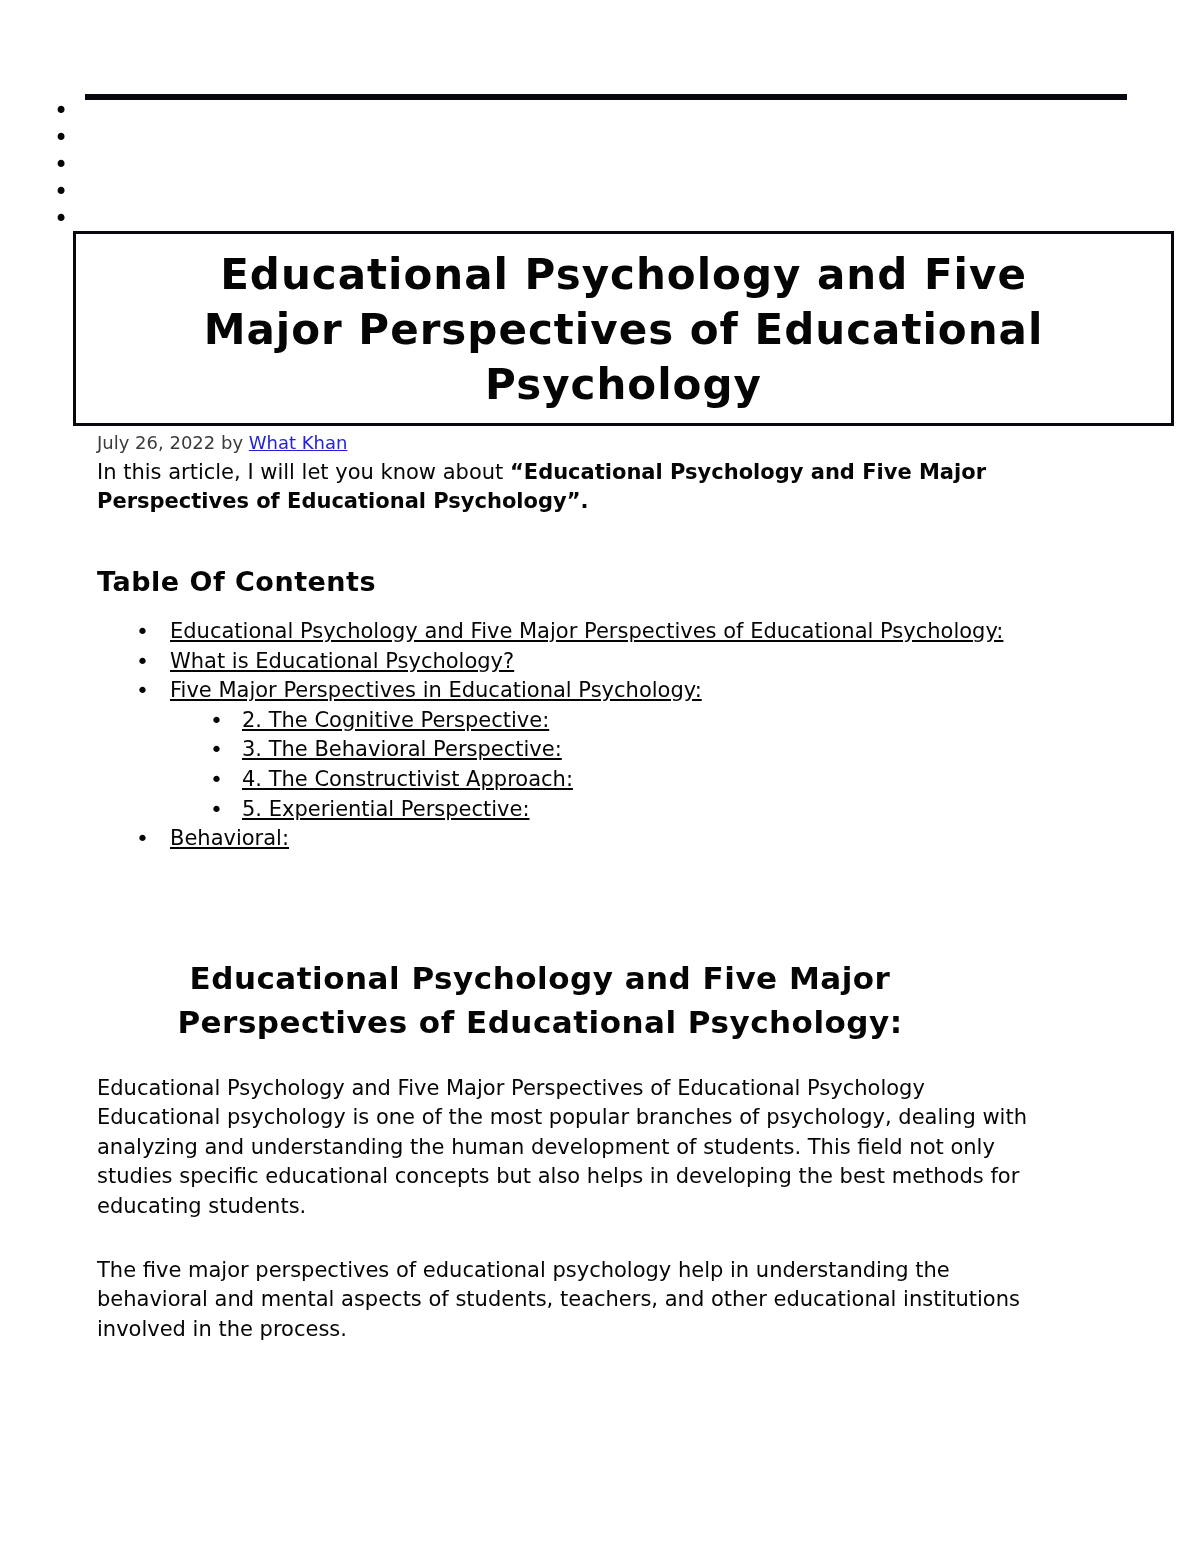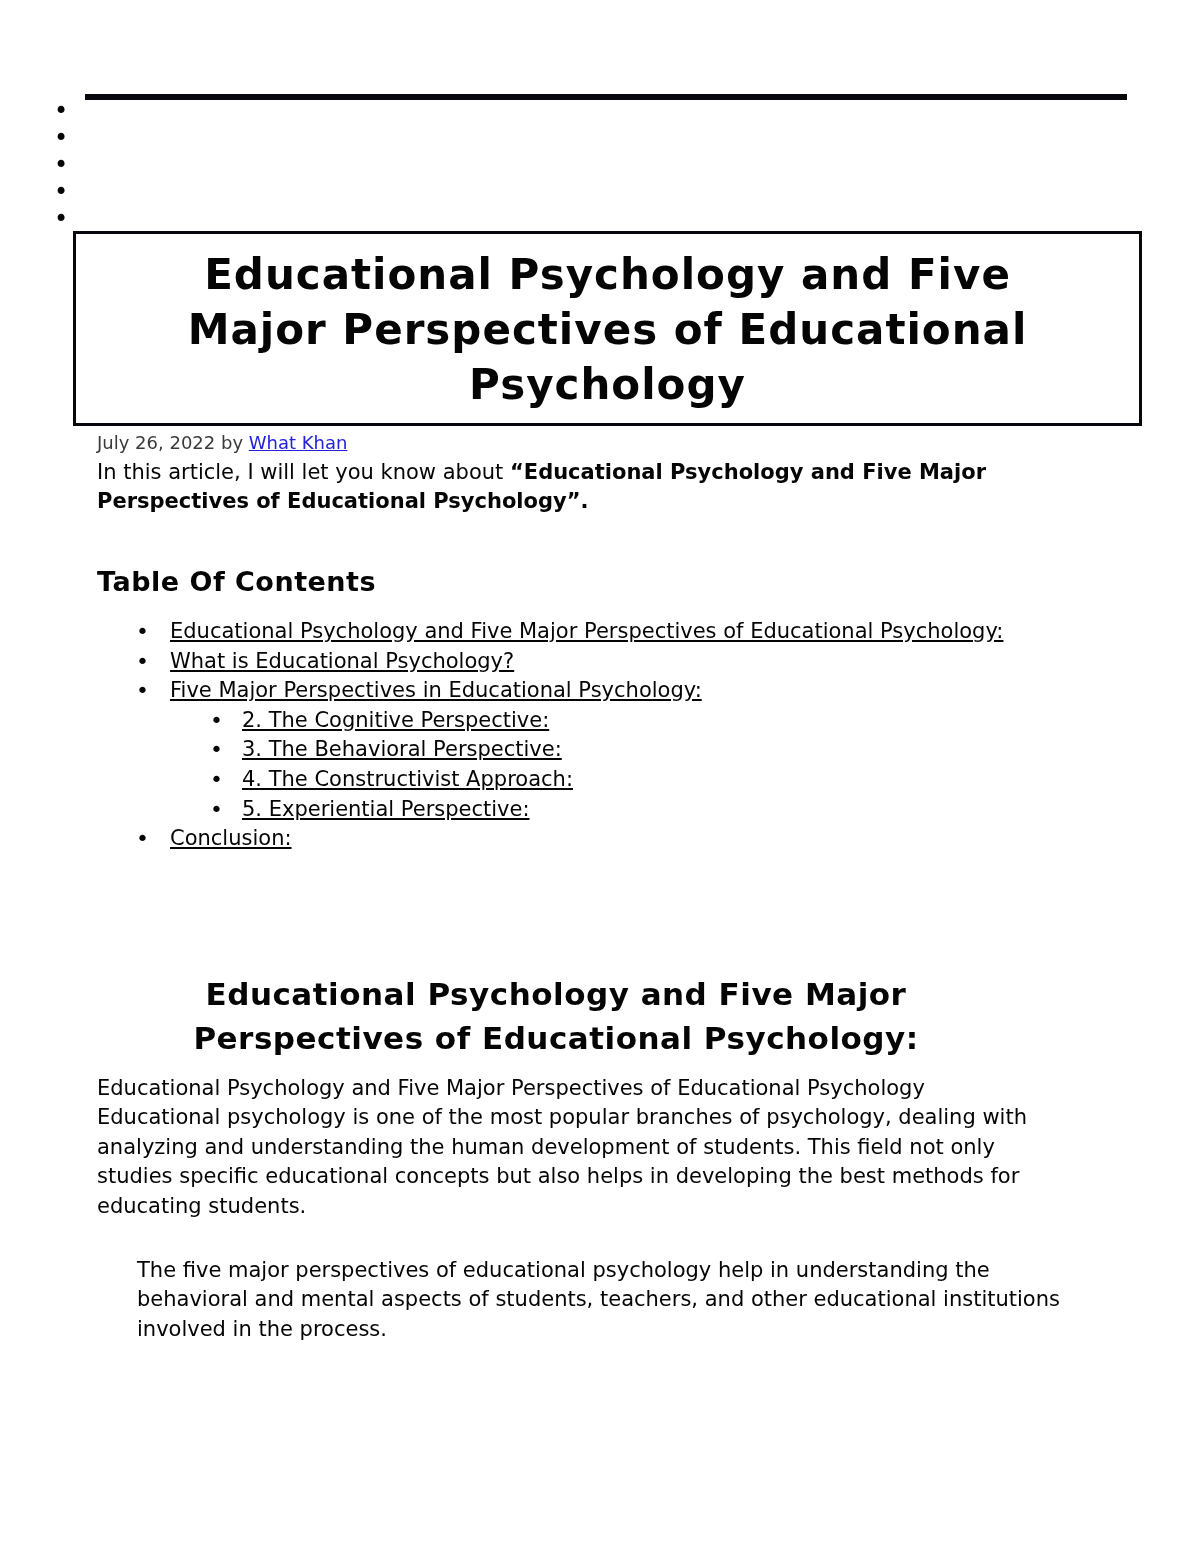--- a/index.html
+++ b/index.html
@@ -7,46 +7,46 @@
     width:1200px;height:1553px;position:relative;background:#ffffff;
     font-family:"DejaVu Sans","Liberation Sans",sans-serif;color:#050505;
     overflow:hidden;
   }
   .top-rule{position:absolute;left:85px;top:94px;width:1042px;height:6px;background:#07070d;}
   .empty-bullets{position:absolute;left:54px;top:98px;list-style:none;margin:0;padding:0;}
   .empty-bullets li{height:27px;position:relative;}
   .empty-bullets li::before{content:"•";font-size:24px;line-height:27px;color:#050505;}
   .title-box{
     position:absolute;left:73px;top:231px;width:1043px;
-    border:3px solid #07070d;padding:13px 10px 11px;text-align:center;
+    border:3px solid #07070d;padding:13px 26px 11px;text-align:center;
   }
   .title-box h1{
     margin:0;font-size:42px;line-height:55px;font-weight:700;letter-spacing:1px;
     white-space:pre-line;color:#050505;
   }
   .byline{position:absolute;left:97px;top:432px;font-size:18px;color:#3b3b3b;}
   .byline a{color:#2222dd;text-decoration:underline;cursor:pointer;}
   .intro{position:absolute;left:97px;top:458px;width:1015px;margin:0;font-size:21px;line-height:29px;}
   .intro strong{white-space:pre-line;}
   .toc-heading{position:absolute;left:97px;top:564px;margin:0;font-size:27px;line-height:36px;font-weight:700;letter-spacing:0.5px;}
   .toc{position:absolute;left:0;top:617px;width:1200px;}
   .toc ul{list-style:none;margin:0;padding:0;}
   .toc li{position:relative;line-height:29.6px;font-size:21px;}
   .toc li.lvl1{padding-left:170px;}
   .toc li.lvl1::before{content:"•";position:absolute;left:136px;top:0;font-size:22px;}
   .toc li.lvl2{padding-left:242px;}
   .toc li.lvl2::before{content:"•";position:absolute;left:210px;top:0;font-size:22px;}
   .toc a{color:#050505;text-decoration:underline;cursor:pointer;}
   .section-heading{
-    position:absolute;left:0;top:956px;width:1080px;margin:16px;text-align:center;
+    position:absolute;left:0;top:956px;width:1080px;margin:0;text-align:center;
     font-size:31px;line-height:44px;font-weight:700;letter-spacing:0.5px;white-space:pre-line;
   }
   .body-para{position:absolute;left:97px;width:1015px;margin:0;font-size:21px;line-height:29.4px;white-space:pre-line;}
   .para-1{top:1074px;}
-  .para-2{top:1256px;margin-left:40px;}
+  .para-2{top:1256px;}
 </style>
 </head>
 <body>
 
 <div class="top-rule"></div>
 
 <ul class="empty-bullets">
   <li></li>
   <li></li>
   <li></li>
@@ -69,21 +69,21 @@
 
 <nav class="toc">
   <ul>
     <li class="lvl1"><a>Educational Psychology and Five Major Perspectives of Educational Psychology:</a></li>
     <li class="lvl1"><a>What is Educational Psychology?</a></li>
     <li class="lvl1"><a>Five Major Perspectives in Educational Psychology:</a></li>
     <li class="lvl2"><a>2. The Cognitive Perspective:</a></li>
     <li class="lvl2"><a>3. The Behavioral Perspective:</a></li>
     <li class="lvl2"><a>4. The Constructivist Approach:</a></li>
     <li class="lvl2"><a>5. Experiential Perspective:</a></li>
-    <li class="lvl1"><a>Conclusion:</a></li>
+    <li class="lvl1"><a>Behavioral:</a></li>
   </ul>
 </nav>
 
 <h2 class="section-heading">Educational Psychology and Five Major
 Perspectives of Educational Psychology:</h2>
 
 <p class="body-para para-1">Educational Psychology and Five Major Perspectives of Educational Psychology
 Educational psychology is one of the most popular branches of psychology, dealing with
 analyzing and understanding the human development of students. This field not only
 studies specific educational concepts but also helps in developing the best methods for

